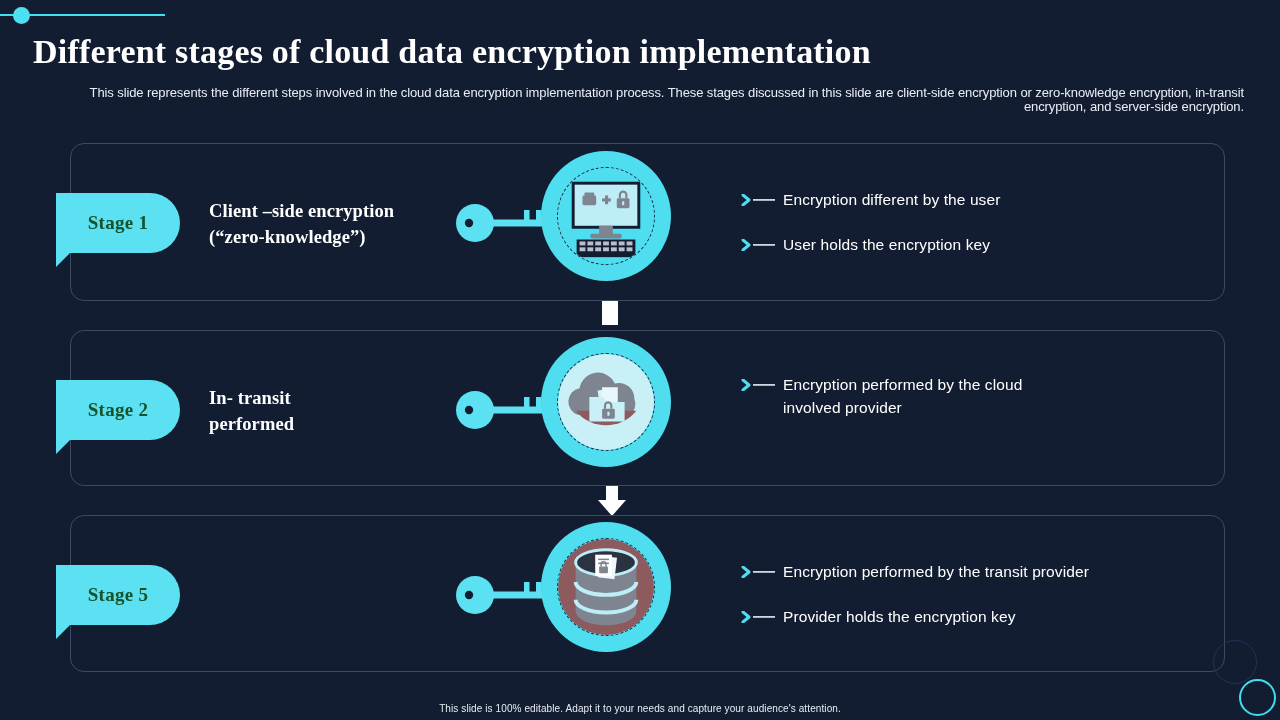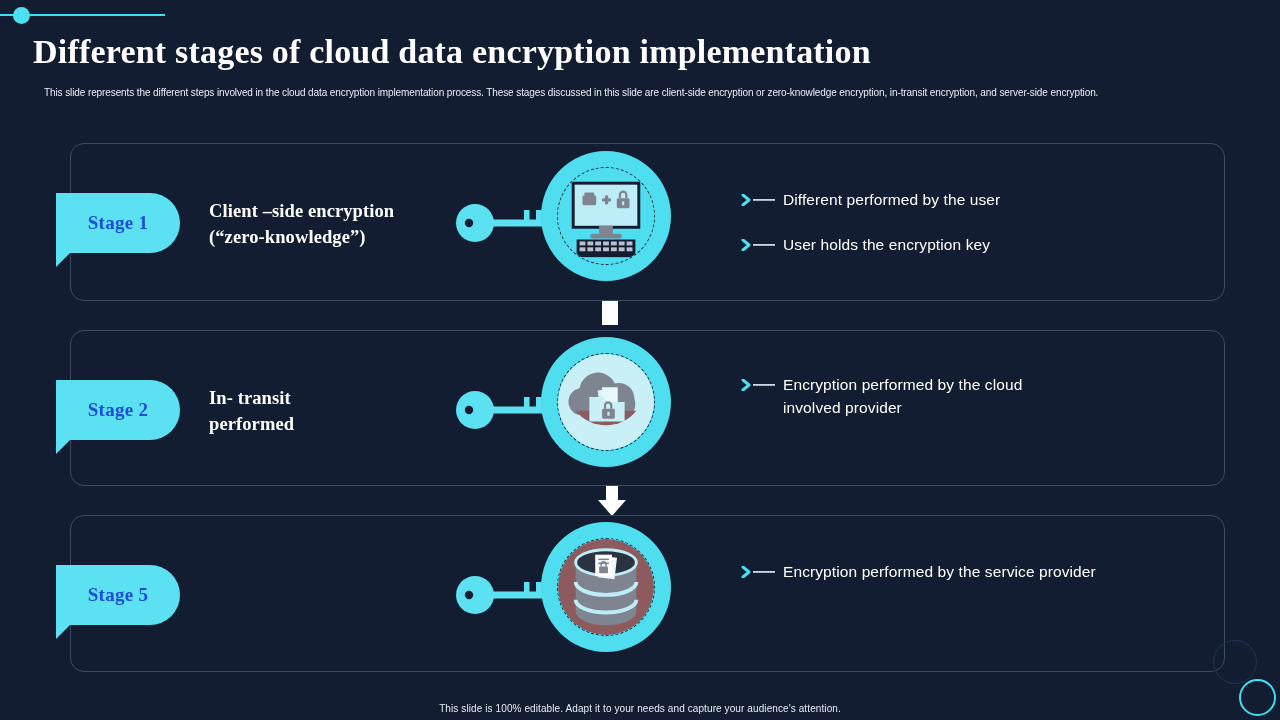--- a/index.html
+++ b/index.html
@@ -22,23 +22,24 @@
   }
 
   
   .page-title {
     position: absolute; left: 33px; top: 33px;
     font-family: "Liberation Serif", "DejaVu Serif", serif;
     font-weight: bold; font-size: 34px; color: #ffffff;
     letter-spacing: .2px;
   }
   .page-subtitle {
-    position: absolute; left: 44px; top: 86px; width: 1212px;
-    font-size: 10px; line-height: 14px; color: #e9eef6;
+    position: absolute; left: 32px; top: 86px; width: 1212px;
+    font-size: 13px; line-height: 14px; color: #e9eef6;
     letter-spacing: -.1px;
+    text-align: right;
   }
 
   
   .card {
     position: absolute; left: 70px; width: 1155px;
     border: 1px solid #3c4a63; border-radius: 14px;
     background: transparent;
   }
   #card-0 { top: 143px; height: 158px; }
   #card-1 { top: 330px; height: 156px; }
@@ -47,21 +48,21 @@
   
   .badge-wrap { position: absolute; left: -15px; top: 49px; }
   .badge {
     position: relative; width: 124px; height: 60px;
     background: #5ce1f2;
     border-radius: 0 30px 30px 0;
     display: flex; align-items: center; justify-content: center;
   }
   .badge-label {
     font-family: "Liberation Serif", "DejaVu Serif", serif;
-    font-weight: bold; font-size: 19px; color: #1d4ed8;
+    font-weight: bold; font-size: 19px; color: #14532d;
     letter-spacing: .3px;
   }
   .badge-tail {
     position: absolute; left: 0; top: 60px;
     width: 0; height: 0;
     border-left: 14px solid #5ce1f2;
     border-bottom: 14px solid transparent;
   }
 
   
@@ -198,21 +199,21 @@
     </div>
 
     <div class="bullets">
       <div class="bullet-row bl-2">
         <span class="bullet-mark">
           <svg width="36" height="12" viewBox="0 0 36 12">
             <path d="M2 1 L8 6 L2 11" fill="none" stroke="#4fdeef" stroke-width="3" stroke-linecap="round" stroke-linejoin="round"></path>
             <rect x="12" y="5" width="22" height="1.8" fill="#cfd7e3"></rect>
           </svg>
         </span>
-        <span class="bullet-text">Different performed by the user</span>
+        <span class="bullet-text">Encryption different by the user</span>
       </div>
       <div class="bullet-row bl-1">
         <span class="bullet-mark">
           <svg width="36" height="12" viewBox="0 0 36 12">
             <path d="M2 1 L8 6 L2 11" fill="none" stroke="#4fdeef" stroke-width="3" stroke-linecap="round" stroke-linejoin="round"></path>
             <rect x="12" y="5" width="22" height="1.8" fill="#cfd7e3"></rect>
           </svg>
         </span>
         <span class="bullet-text">User holds the encryption key</span>
       </div>
@@ -321,21 +322,30 @@
     </div>
 
     <div class="bullets">
       <div class="bullet-row bl-2">
         <span class="bullet-mark">
           <svg width="36" height="12" viewBox="0 0 36 12">
             <path d="M2 1 L8 6 L2 11" fill="none" stroke="#4fdeef" stroke-width="3" stroke-linecap="round" stroke-linejoin="round"></path>
             <rect x="12" y="5" width="22" height="1.8" fill="#cfd7e3"></rect>
           </svg>
         </span>
-        <span class="bullet-text">Encryption performed by the service provider</span>
+        <span class="bullet-text">Encryption performed by the transit provider</span>
+      </div>
+      <div class="bullet-row bl-1">
+        <span class="bullet-mark">
+          <svg width="36" height="12" viewBox="0 0 36 12">
+            <path d="M2 1 L8 6 L2 11" fill="none" stroke="#4fdeef" stroke-width="3" stroke-linecap="round" stroke-linejoin="round"></path>
+            <rect x="12" y="5" width="22" height="1.8" fill="#cfd7e3"></rect>
+          </svg>
+        </span>
+        <span class="bullet-text">Provider holds the encryption key</span>
       </div>
     </div>
   </div>
 
   <div class="footer">This slide is 100% editable.  Adapt it to your needs and capture your audience's attention.</div>
   <div class="corner-ring-dark"></div>
   <div class="corner-ring"></div>
 
 </div>
 

